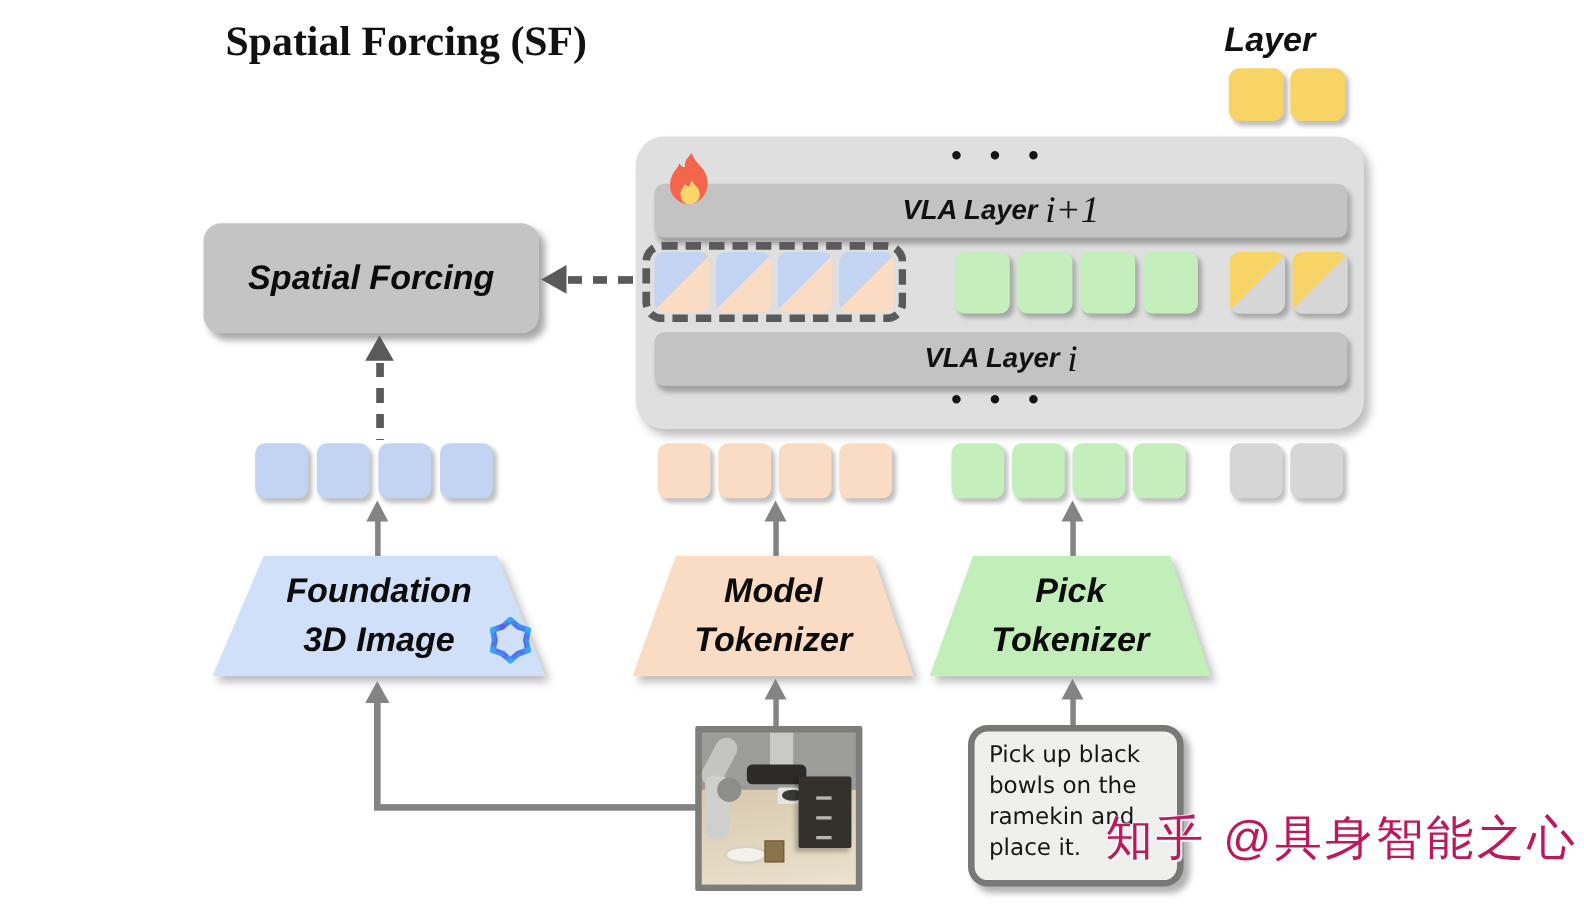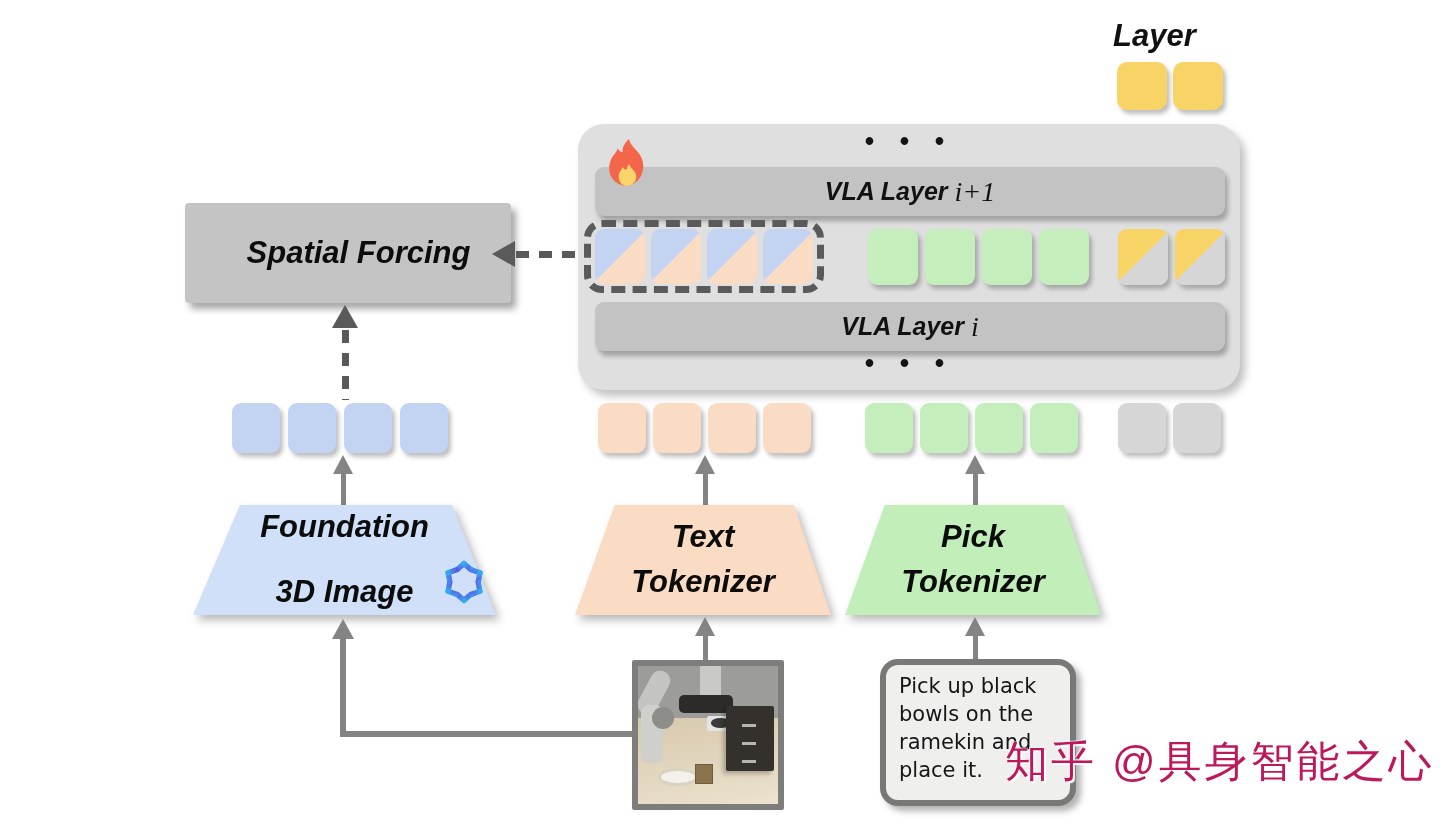--- a/index.html
+++ b/index.html
@@ -26,34 +26,34 @@
   .t-yellow-gray{background:linear-gradient(135deg,var(--yellow-token) 0 50%,var(--gray-token) 50% 100%);}
 
   
   .vla-container{position:absolute;left:578px;top:124px;width:662px;height:266px;
                  background:var(--container-bg);border-radius:26px;
                  box-shadow:5px 6px 8px rgba(0,0,0,0.25);}
   .vla-bar{position:absolute;left:595px;width:630px;height:49px;background:var(--layer-bar);
            border-radius:9px;box-shadow:3px 5px 5px rgba(0,0,0,0.28);
            display:flex;align-items:center;justify-content:center;}
   .vla-bar .vla-text{font-weight:bold;font-style:italic;font-size:25px;color:#111;}
-  .vla-bar .vla-index{font-family:"Liberation Serif",serif;font-style:italic;font-size:28px;
+  .vla-bar .vla-index{font-family:"Liberation Serif",serif;font-style:italic;font-size:34px;
                       color:#111;margin-left:7px;}
   .ellipsis{position:absolute;left:578px;width:662px;text-align:center;font-weight:bold;
             font-size:27px;letter-spacing:9px;color:#141414;}
   .dashed-group{position:absolute;left:584px;top:220px;width:240px;height:73px;
                 border:7px dashed var(--dash);border-radius:18px;box-sizing:border-box;
                 display:flex;align-items:center;justify-content:center;gap:6px;padding:0 4px;}
   .dashed-group .token{width:50px;height:55px;box-shadow:none;}
 
   
   .align-box{position:absolute;left:185px;top:203px;width:305px;height:100px;
-             background:var(--alignment-box);border-radius:4px;
+             background:var(--alignment-box);border-radius:16px;
              box-shadow:5px 6px 7px rgba(0,0,0,0.35);
-             display:flex;flex-direction:column;align-items:center;justify-content:center;padding-left:21px;}
+             display:flex;flex-direction:column;align-items:center;justify-content:center;}
   .align-box div{font-weight:bold;font-style:italic;font-size:31px;color:#0c0c0c;line-height:1.42;}
 
   
   .trap-wrap{position:absolute;filter:drop-shadow(4px 5px 4px rgba(0,0,0,0.28));}
   .trap{width:100%;height:100%;clip-path:polygon(15.5% 0,85.5% 0,100% 100%,0 100%);
         display:flex;flex-direction:column;align-items:center;justify-content:center;}
   .trap div{font-weight:bold;font-style:italic;font-size:31px;color:#0c0c0c;line-height:1.45;}
 
   
   .shaft-v{position:absolute;width:5px;background:var(--arrow);}
@@ -109,20 +109,21 @@
              color:#be185d;z-index:30;
              text-shadow:2px 2px 1px rgba(255,255,255,0.95),-1px -1px 0 rgba(255,255,255,0.6);}
 
   .icon-abs{position:absolute;}
 </style>
 </head>
 <body>
 
 <div id="canvas">
 
+  <div class="fig-title">Spatial Forcing (SF)</div>
   <div class="action-label">Layer</div>
   <div class="token-row action-size" style="left:1117px;top:62px;gap:6px;">
       <div class="token t-yellow"></div>
       <div class="token t-yellow"></div>
     </div>
 
   <div class="vla-container"></div>
   <div class="ellipsis" style="top:126px;">•  •  •</div>
 
   <div class="icon-abs" style="left:604px;top:137px;z-index:5;">
@@ -194,21 +195,21 @@
     </div>
 
   <div class="head-up" style="left:333px;top:455px;"></div>
   <div class="shaft-v" style="left:341px;top:472px;height:34px;"></div>
   <div class="head-up" style="left:695px;top:455px;"></div>
   <div class="shaft-v" style="left:703px;top:472px;height:34px;"></div>
   <div class="head-up" style="left:965px;top:455px;"></div>
   <div class="shaft-v" style="left:973px;top:472px;height:34px;"></div>
 
   <div class="trap-wrap" style="left:193px;top:505px;width:303px;height:110px;">
-    <div class="trap" style="background:var(--blue-trap);justify-content:space-between;">
+    <div class="trap" style="background:var(--blue-trap);">
       <div>Foundation</div>
       <div>3D Image</div>
     </div>
   </div>
   <div class="icon-abs" style="left:435px;top:553px;z-index:6;">
     <svg width="58" height="58" viewBox="0 0 60 60">
       <defs>
           <linearGradient id="snowg" x1="0" y1="0" x2="1" y2="1">
         <stop offset="0" stop-color="#35ACF2"></stop>
             <stop offset="1" stop-color="#5A5AE8"></stop>
@@ -244,21 +245,21 @@
             <line x1="30" y1="30" x2="30" y2="4"></line>
             <line x1="30" y1="11" x2="23" y2="17"></line>
             <line x1="30" y1="11" x2="37" y2="17"></line>
           </g>
       </g>
     </svg>
   </div>
 
   <div class="trap-wrap" style="left:575px;top:505px;width:256px;height:110px;">
     <div class="trap" style="background:var(--peach-trap);">
-      <div>Text</div>
+      <div>Model</div>
       <div>Tokenizer</div>
     </div>
   </div>
 
   <div class="trap-wrap" style="left:845px;top:505px;width:256px;height:110px;">
     <div class="trap" style="background:var(--green-trap);">
       <div>Pick</div>
       <div>Tokenizer</div>
     </div>
   </div>

